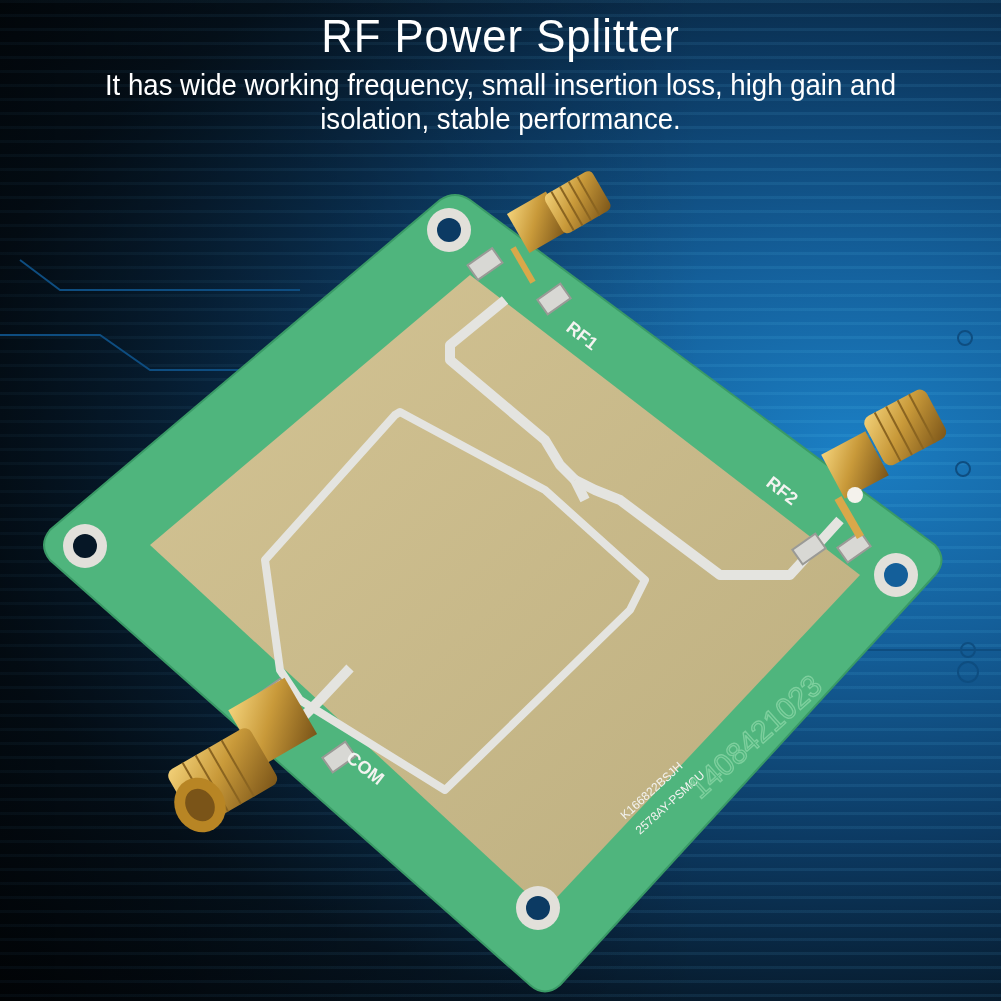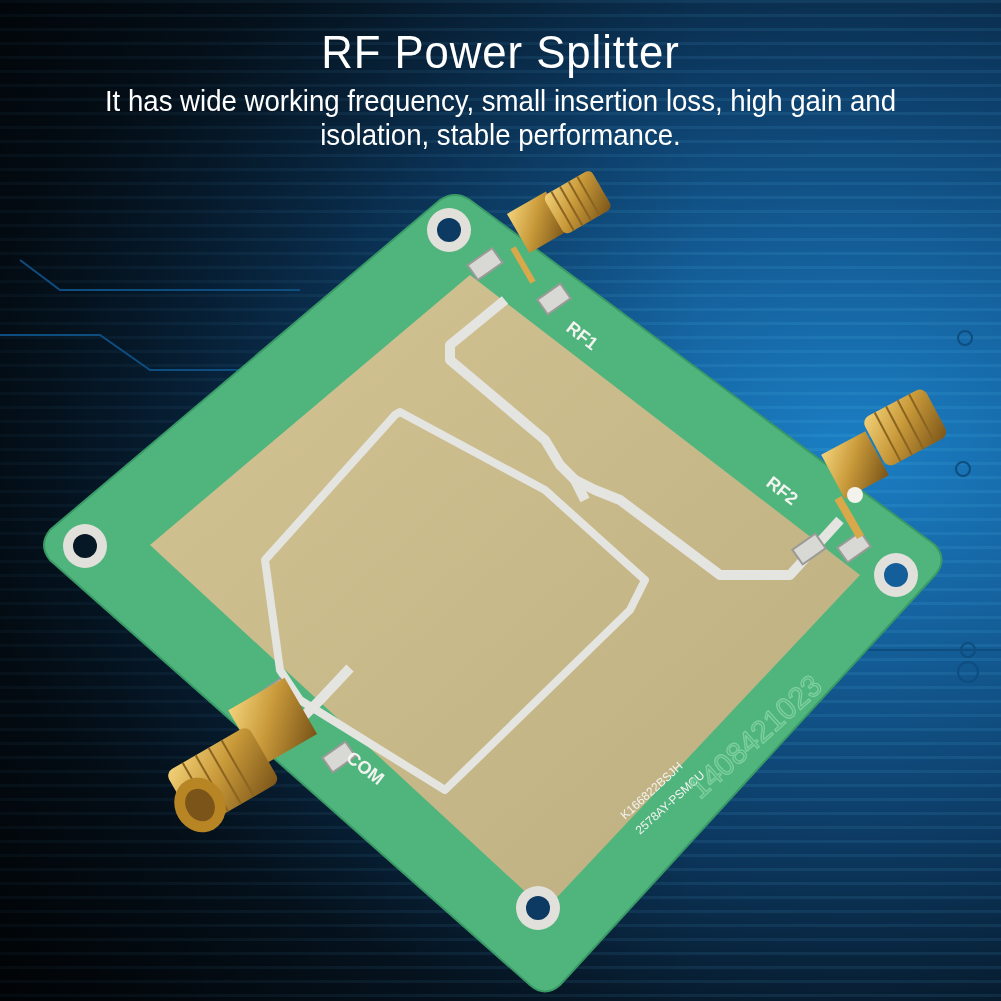--- a/index.html
+++ b/index.html
@@ -6,21 +6,21 @@
   body{width:1001px;height:1001px;overflow:hidden;position:relative;
     font-family:"Liberation Sans",sans-serif;
     background:
       radial-gradient(ellipse at 85% 45%, #1b7fc4 0%, #145f9a 25%, #0c3a63 50%, #061726 75%, #02070c 100%);
   }
   .bg-lines{position:absolute;inset:0;
     background:repeating-linear-gradient(180deg, rgba(80,170,230,0.10) 0px, rgba(80,170,230,0.10) 3px, rgba(0,0,0,0.10) 3px, rgba(0,0,0,0.10) 14px);
     mix-blend-mode:screen;}
   .bg-vignette{position:absolute;inset:0;
     background:linear-gradient(90deg, rgba(0,0,0,0.55) 0%, rgba(0,0,0,0.15) 45%, rgba(0,0,0,0) 70%);}
-  .header{position:absolute;left:0;top:0;width:1001px;text-align:center;color:#fff;margin-top:16px;}
+  .header{position:absolute;left:0;top:0;width:1001px;text-align:center;color:#fff;}
   .title{font-size:46px;letter-spacing:1px;margin-top:10px;line-height:52px;font-weight:400;
     transform:scaleX(0.95);}
   .subtitle{font-size:30px;line-height:34px;margin-top:6px;padding:0 40px;transform:scaleX(0.92);}
   svg{position:absolute;left:0;top:0;}
 </style>
 </head>
 <body>
 
 <div class="bg-lines"></div>
 <div class="bg-vignette"></div>

